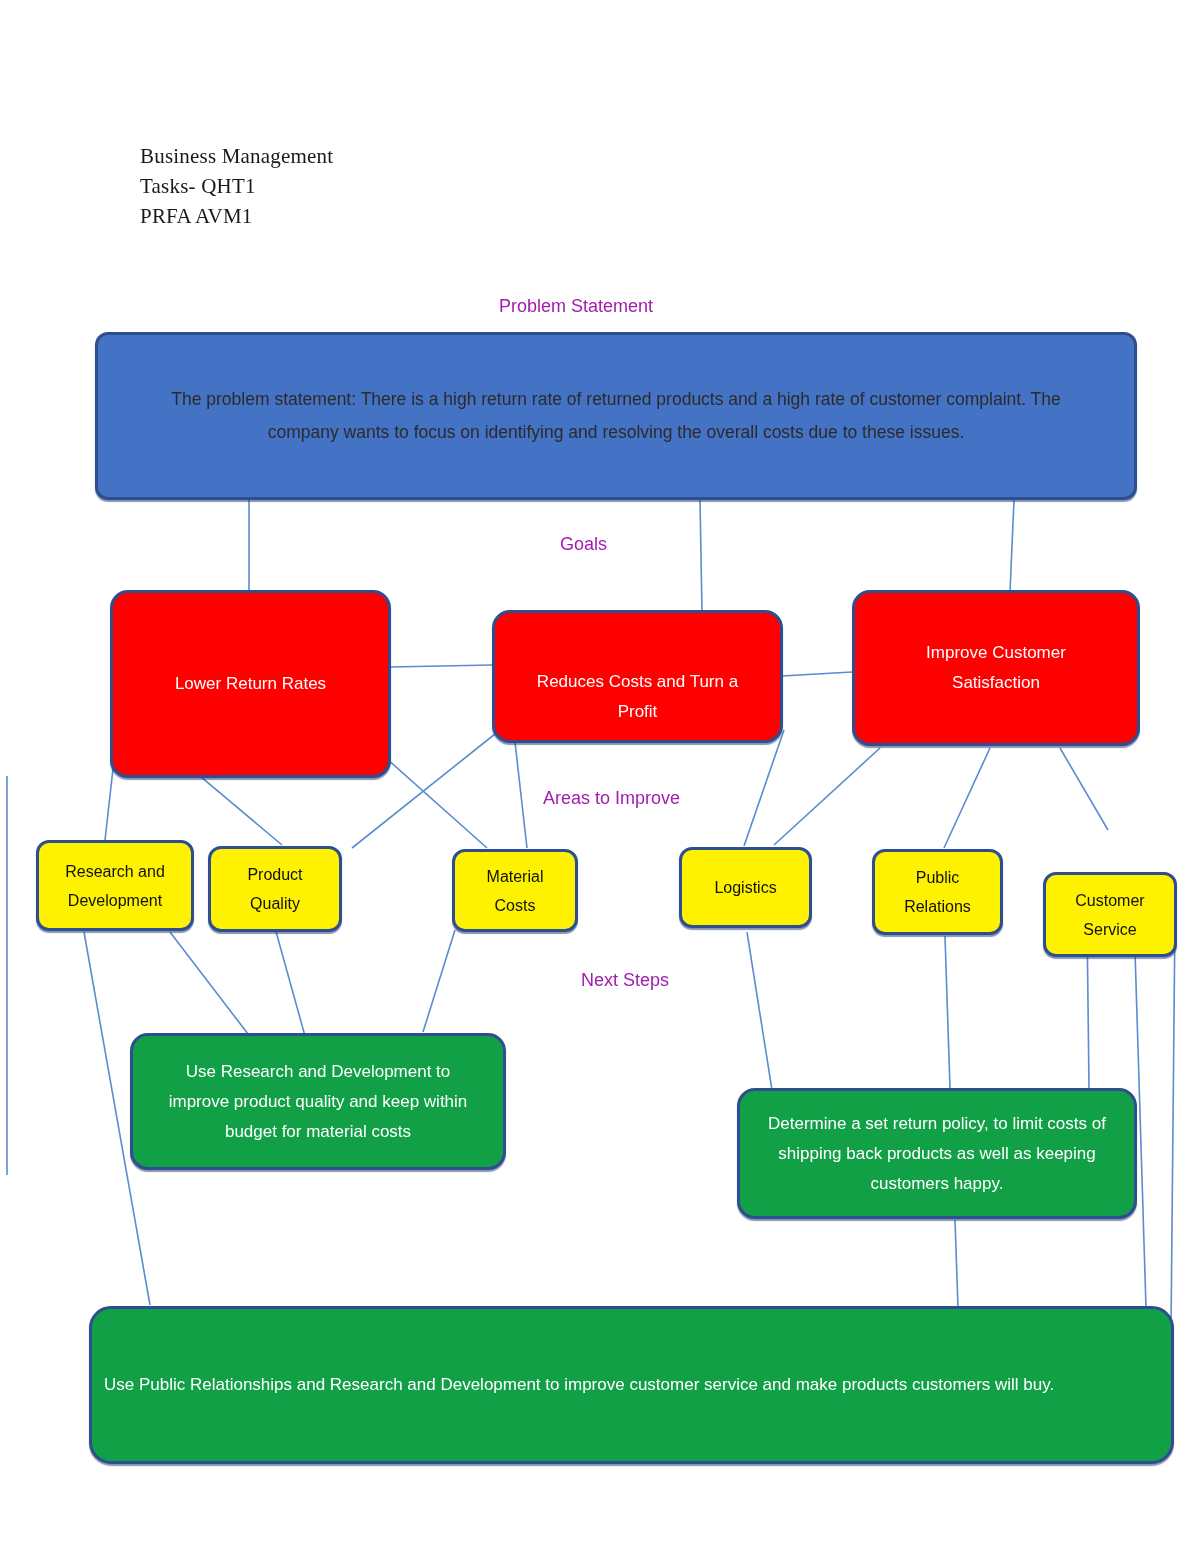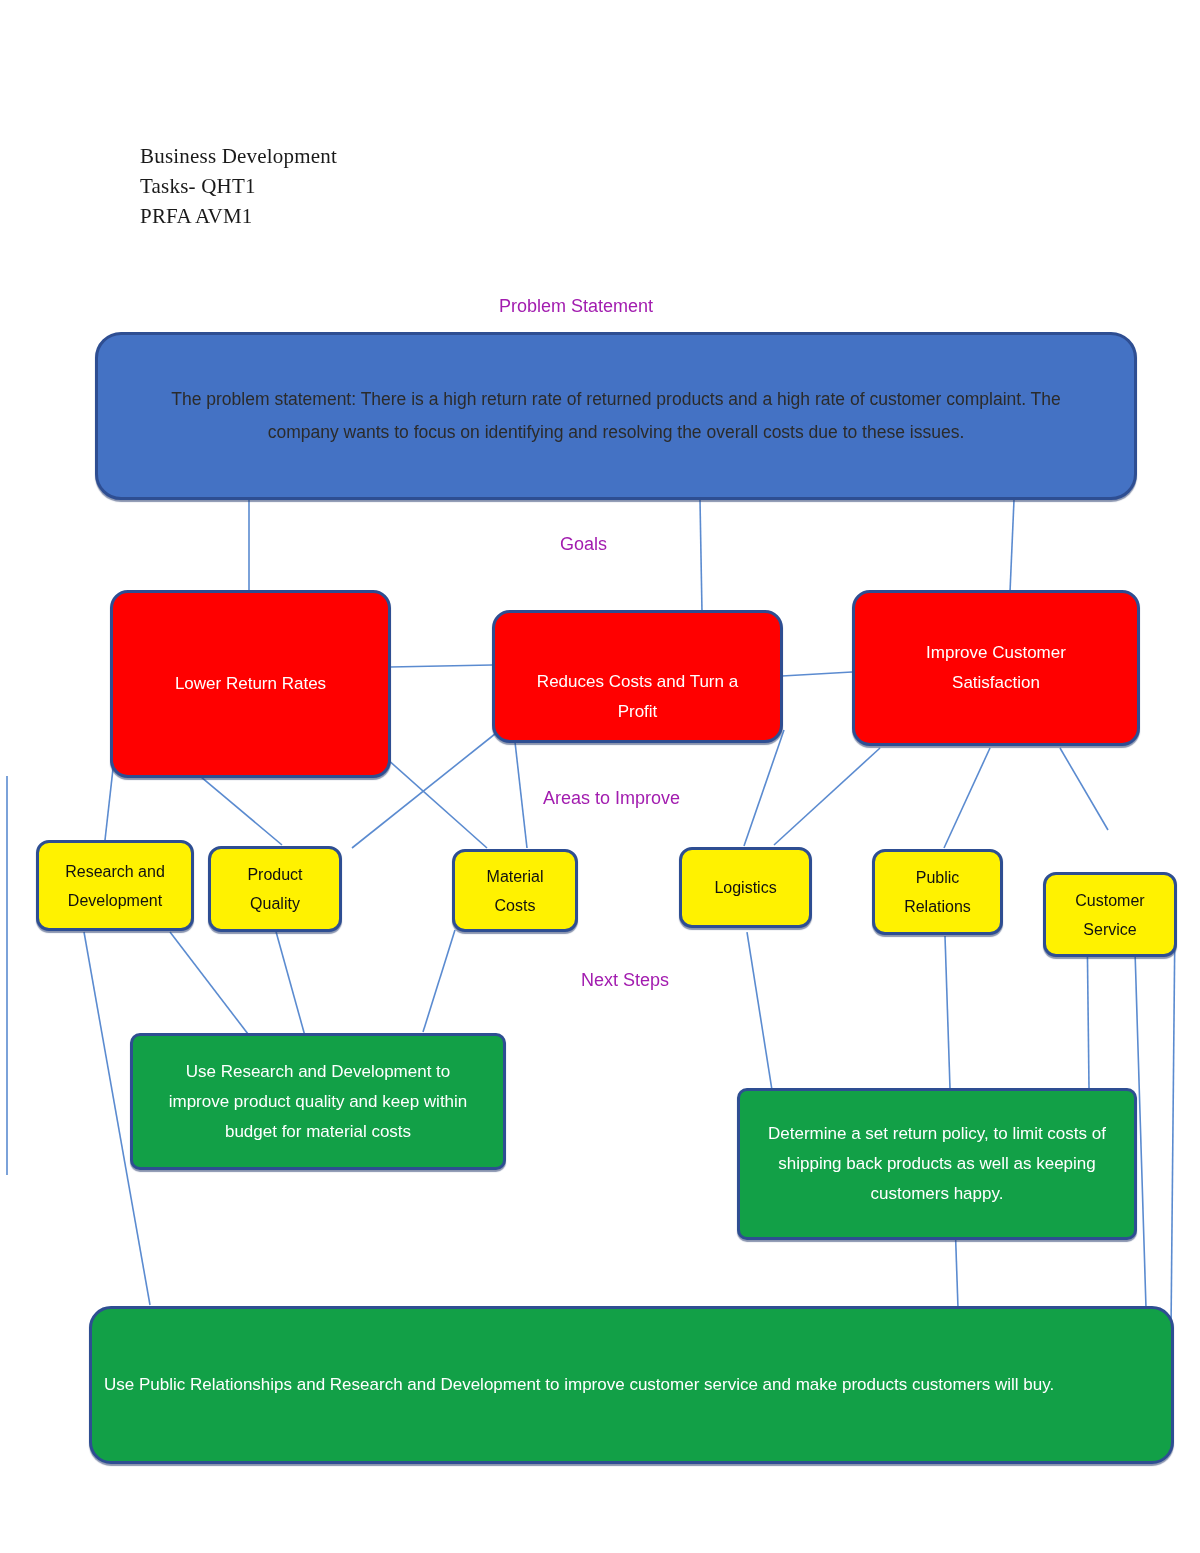--- a/index.html
+++ b/index.html
@@ -58,21 +58,21 @@
     justify-content: center;
     text-align: center;
     padding: 6px 12px;
     box-shadow: 0 2px 1px rgba(40,60,110,0.55);
   }
   .node span { display: block; }
 
   .node.blue {
     background: #4472C4;
     color: #2b2b2b;
-    border-radius: 26px;
+    border-radius: 13px;
     font-size: 17.5px;
     line-height: 33px;
   }
   .node.red {
     background: #FF0000;
     color: #ffffff;
     font-size: 17px;
     line-height: 30px;
     border-radius: 18px;
   }
@@ -81,36 +81,36 @@
     color: #111111;
     font-size: 16px;
     line-height: 29px;
     border-radius: 13px;
   }
   .node.green {
     background: #12A047;
     color: #ffffff;
     font-size: 17px;
     line-height: 30px;
-    border-radius: 10px;
+    border-radius: 18px;
   }
   .node.green.wide {
     text-align: left;
     justify-content: flex-start;
     padding-right: 22px;
     border-radius: 22px;
   }
 </style>
 </head>
 <body>
 
 <div id="page">
 
   <div id="doc-header">
-    <div>Business Development</div>
+    <div>Business Management</div>
     <div>Tasks- QHT1</div>
     <div>PRFA AVM1</div>
   </div>
 
   <svg id="connectors" viewBox="0 0 1200 1553">
 
     <line x1="7" y1="776" x2="7" y2="1175"></line>
     <line x1="1175" y1="916" x2="1171" y2="1330"></line>
 
     <line x1="249" y1="500" x2="249" y2="592"></line>
@@ -187,21 +187,21 @@
   </div>
 
   <div class="node yellow" style="left:1043px; top:872px; width:134px; height:85px;">
     <span style="max-width:100px;">Customer Service</span>
   </div>
 
   <div class="node green" style="left:130px; top:1033px; width:376px; height:137px;">
     <span style="max-width:320px;">Use Research and Development to improve product quality and keep within budget for material costs</span>
   </div>
 
-  <div class="node green" style="left:737px; top:1088px; width:400px; height:152px;">
+  <div class="node green" style="left:737px; top:1088px; width:400px; height:131px;">
     <span style="max-width:352px;">Determine a set return policy, to limit costs of shipping back products as well as keeping customers happy.</span>
   </div>
 
   <div class="node green wide" style="left:89px; top:1306px; width:1085px; height:158px;">
     <span style="max-width:1035px;">Use Public Relationships and Research and Development to improve customer service and make products customers will buy.</span>
   </div>
 
 </div>
 
 </body></html>

